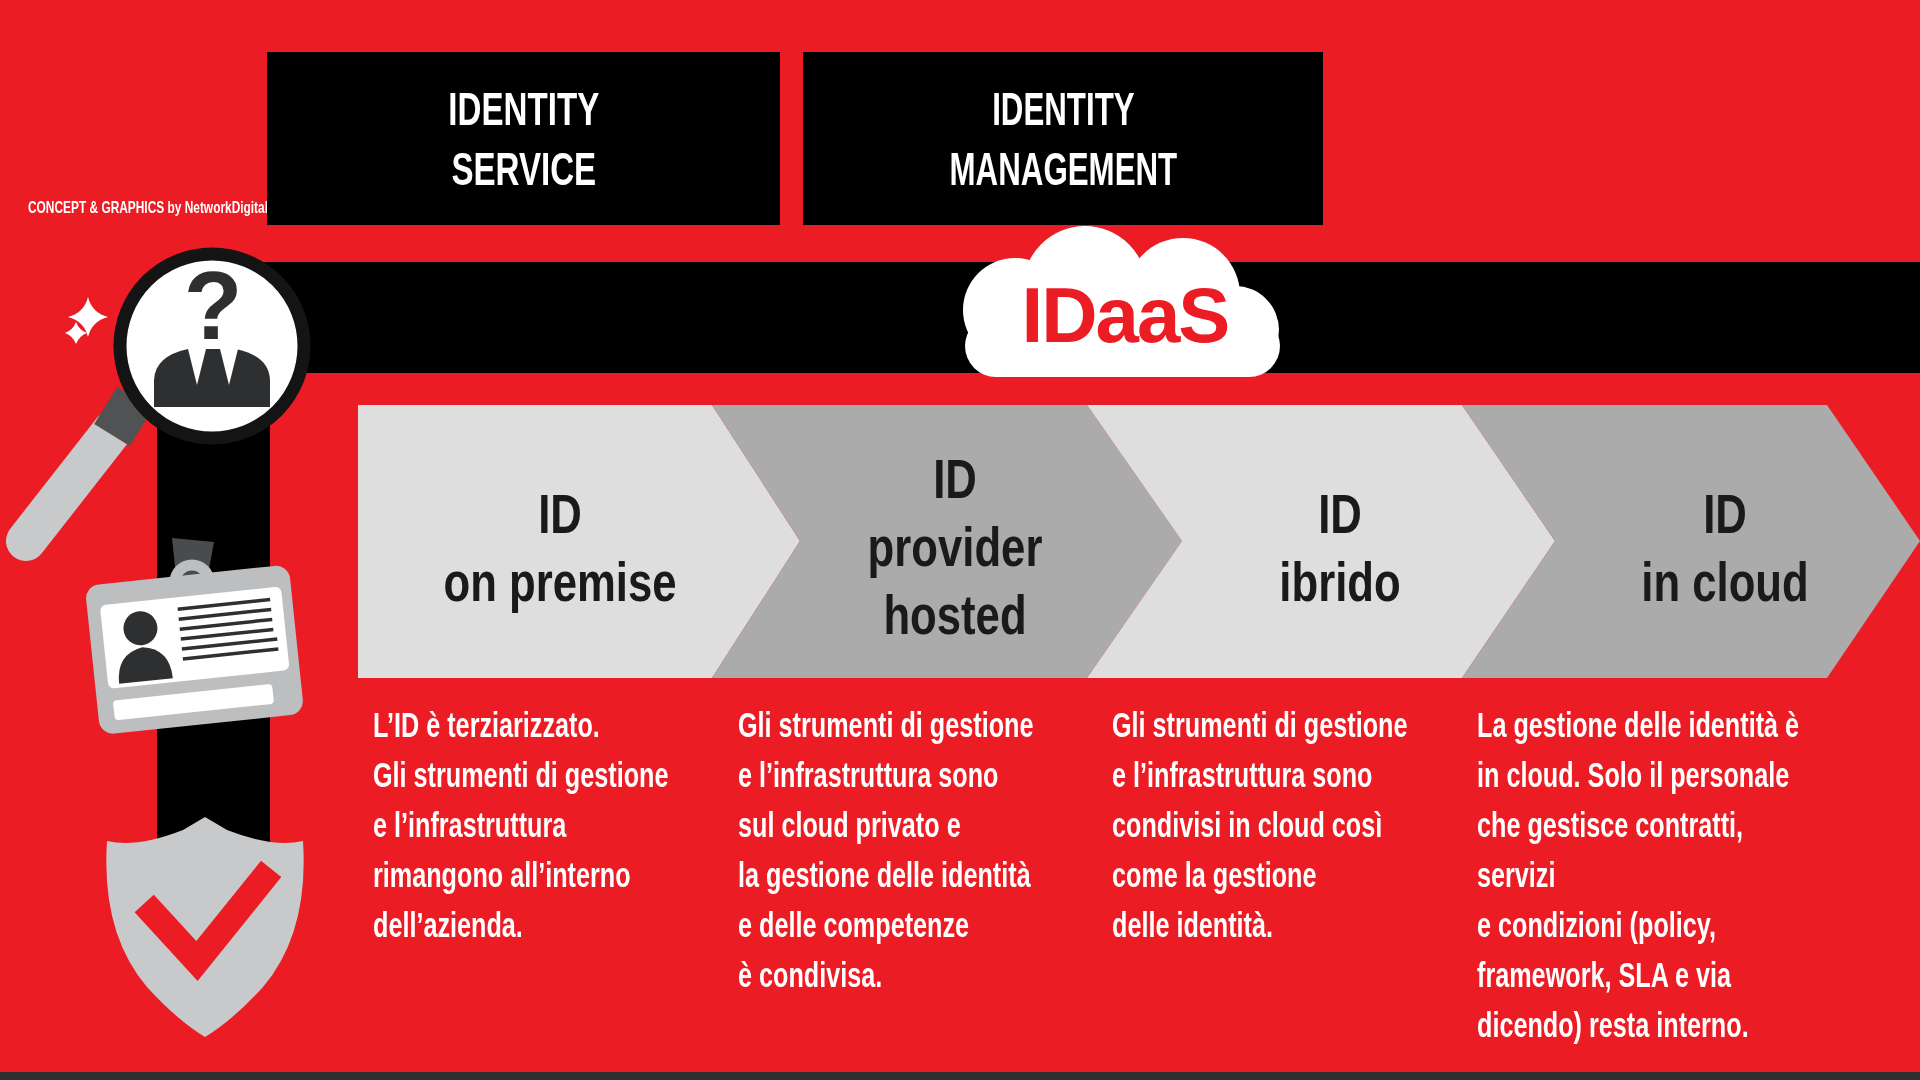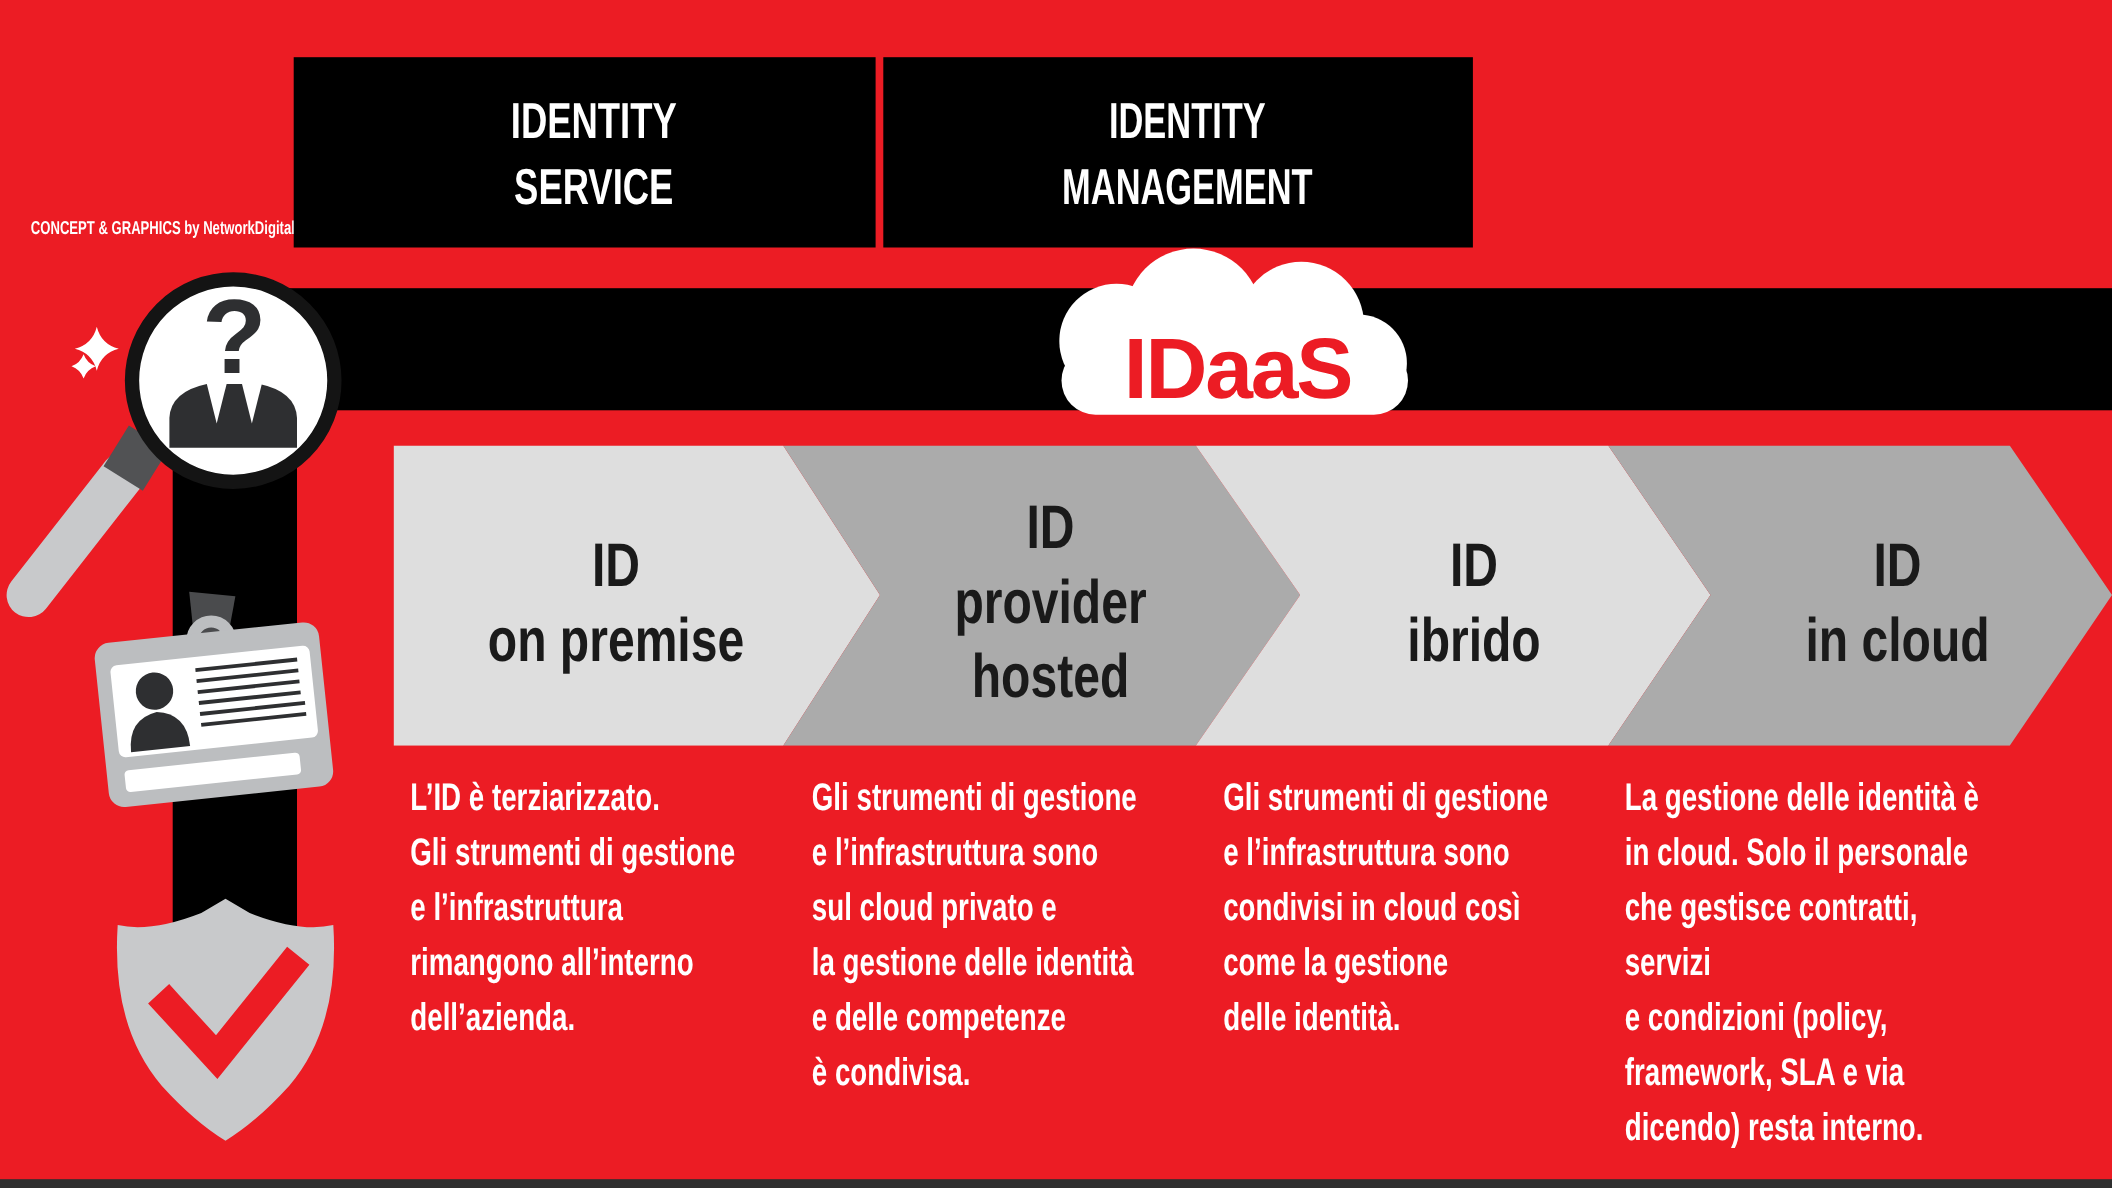--- a/index.html
+++ b/index.html
@@ -8,31 +8,31 @@
     background:#EC1C24;
     font-family:"Liberation Sans",sans-serif;
   }
   .credit{
     position:absolute;left:28px;top:198px;
     color:#fff;font-weight:bold;font-size:17px;white-space:nowrap;
     transform:scaleX(0.70);transform-origin:left center;letter-spacing:0px;
   }
   .hbox{
     position:absolute;top:52px;height:173px;background:#000;
-    display:flex;align-items:center;justify-content:center;padding-left:16px;
+    display:flex;align-items:center;justify-content:center;
   }
   .hbox span{
     color:#fff;font-weight:bold;text-align:center;white-space:pre-line;
     display:inline-block;
   }
   .hbar{position:absolute;left:170px;top:262px;width:1750px;height:111px;background:#000;}
   .vbar{position:absolute;left:157px;top:340px;width:113px;height:540px;background:#000;}
   .cloud-svg{position:absolute;left:950px;top:225px;}
   .idaas{
-    position:absolute;left:985px;top:296px;width:280px;line-height:78px;
+    position:absolute;left:985px;top:276px;width:280px;line-height:78px;
     text-align:center;color:#EC1C24;font-weight:bold;font-size:78px;letter-spacing:-2px;
   }
   .arrows-svg{position:absolute;left:0;top:405px;}
   .stage-label{
     position:absolute;width:360px;text-align:center;color:#1A1A1A;
     font-weight:bold;font-size:56px;line-height:68px;white-space:pre-line;
     transform:scaleX(0.78);transform-origin:center top;
   }
   .stage-desc{
     position:absolute;top:700px;width:480px;color:#fff;font-weight:bold;

